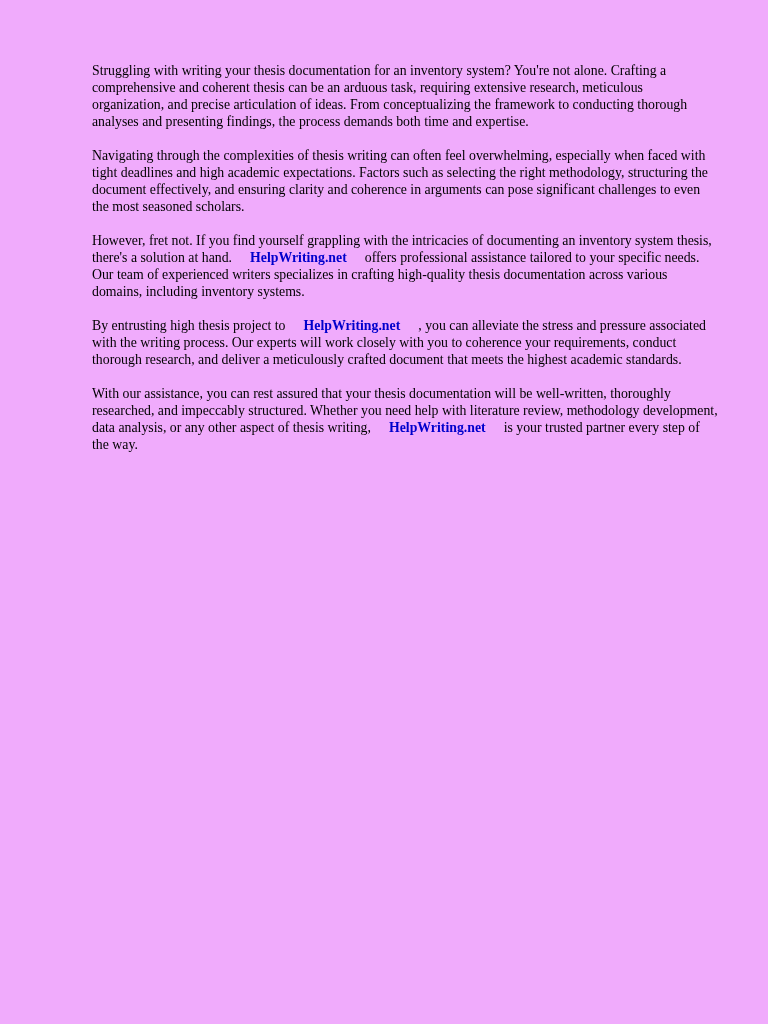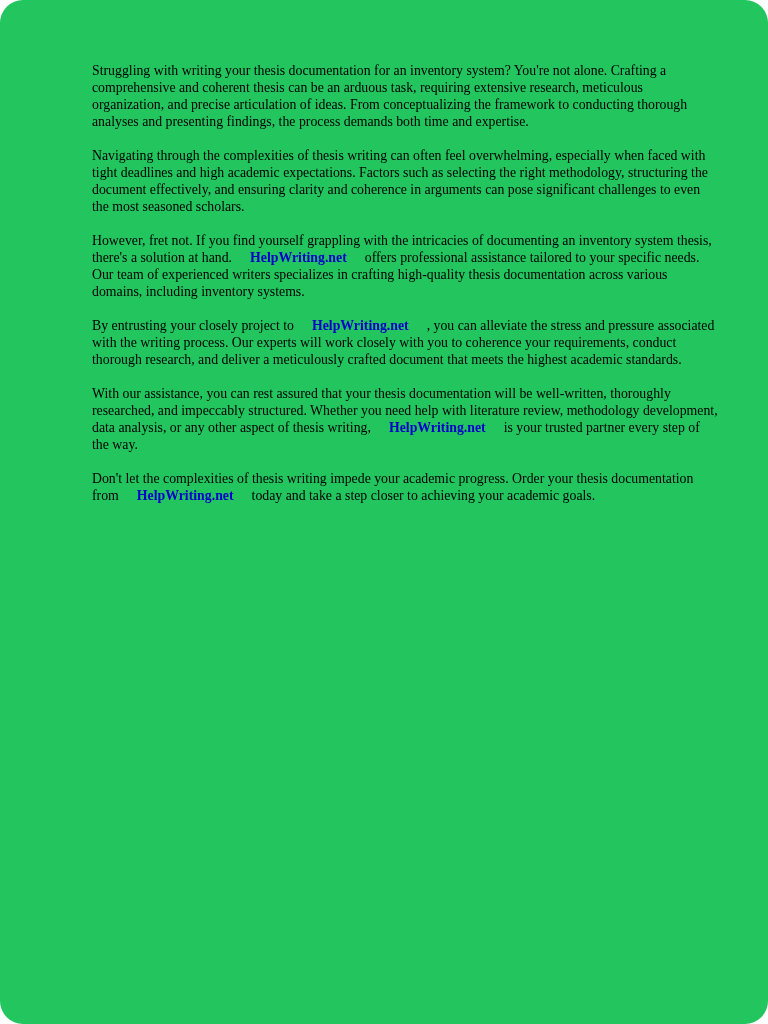--- a/index.html
+++ b/index.html
@@ -10,23 +10,22 @@
   body {
     width: 768px;
     height: 1024px;
     overflow: hidden;
     font-family: "Liberation Serif", serif;
   }
   .page {
     box-sizing: border-box;
     width: 768px;
     height: 1024px;
-    background: #22c55e;
+    background: #f0abfc;
     padding: 62px 50px 40px 92px;
-    border-radius: 23px;
   }
   .doc-body {
     width: 626px;
     color: #000000;
     font-size: 13.8px;
     line-height: 17px;
   }
   .doc-body p {
     margin: 0 0 17px 0;
     text-align: left;
@@ -44,17 +43,16 @@
   }
 </style>
 </head>
 <body>
 
 <div class="page">
   <div class="doc-body">
       <p><span>Struggling with writing your thesis documentation for an inventory system? You're not alone. Crafting a comprehensive and coherent thesis can be an arduous task, requiring extensive research, meticulous organization, and precise articulation of ideas. From conceptualizing the framework to conducting thorough analyses and presenting findings, the process demands both time and expertise.</span></p>
       <p><span>Navigating through the complexities of thesis writing can often feel overwhelming, especially when faced with tight deadlines and high academic expectations. Factors such as selecting the right methodology, structuring the document effectively, and ensuring clarity and coherence in arguments can pose significant challenges to even the most seasoned scholars.</span></p>
       <p><span>However, fret not. If you find yourself grappling with the intricacies of documenting an inventory system thesis, there's a solution at hand.</span><a class="site-link" href="#">HelpWriting.net</a><span>offers professional assistance tailored to your specific needs. Our team of experienced writers specializes in crafting high-quality thesis documentation across various domains, including inventory systems.</span></p>
-      <p><span>By entrusting your closely project to</span><a class="site-link" href="#">HelpWriting.net</a><span>, you can alleviate the stress and pressure associated with the writing process. Our experts will work closely with you to coherence your requirements, conduct thorough research, and deliver a meticulously crafted document that meets the highest academic standards.</span></p>
+      <p><span>By entrusting high thesis project to</span><a class="site-link" href="#">HelpWriting.net</a><span>, you can alleviate the stress and pressure associated with the writing process. Our experts will work closely with you to coherence your requirements, conduct thorough research, and deliver a meticulously crafted document that meets the highest academic standards.</span></p>
       <p><span>With our assistance, you can rest assured that your thesis documentation will be well-written, thoroughly researched, and impeccably structured. Whether you need help with literature review, methodology development, data analysis, or any other aspect of thesis writing,</span><a class="site-link" href="#">HelpWriting.net</a><span>is your trusted partner every step of the way.</span></p>
-      <p><span>Don't let the complexities of thesis writing impede your academic progress. Order your thesis documentation from</span><a class="site-link" href="#">HelpWriting.net</a><span>today and take a step closer to achieving your academic goals.</span></p>
     </div>
 </div>
 
 </body></html>

